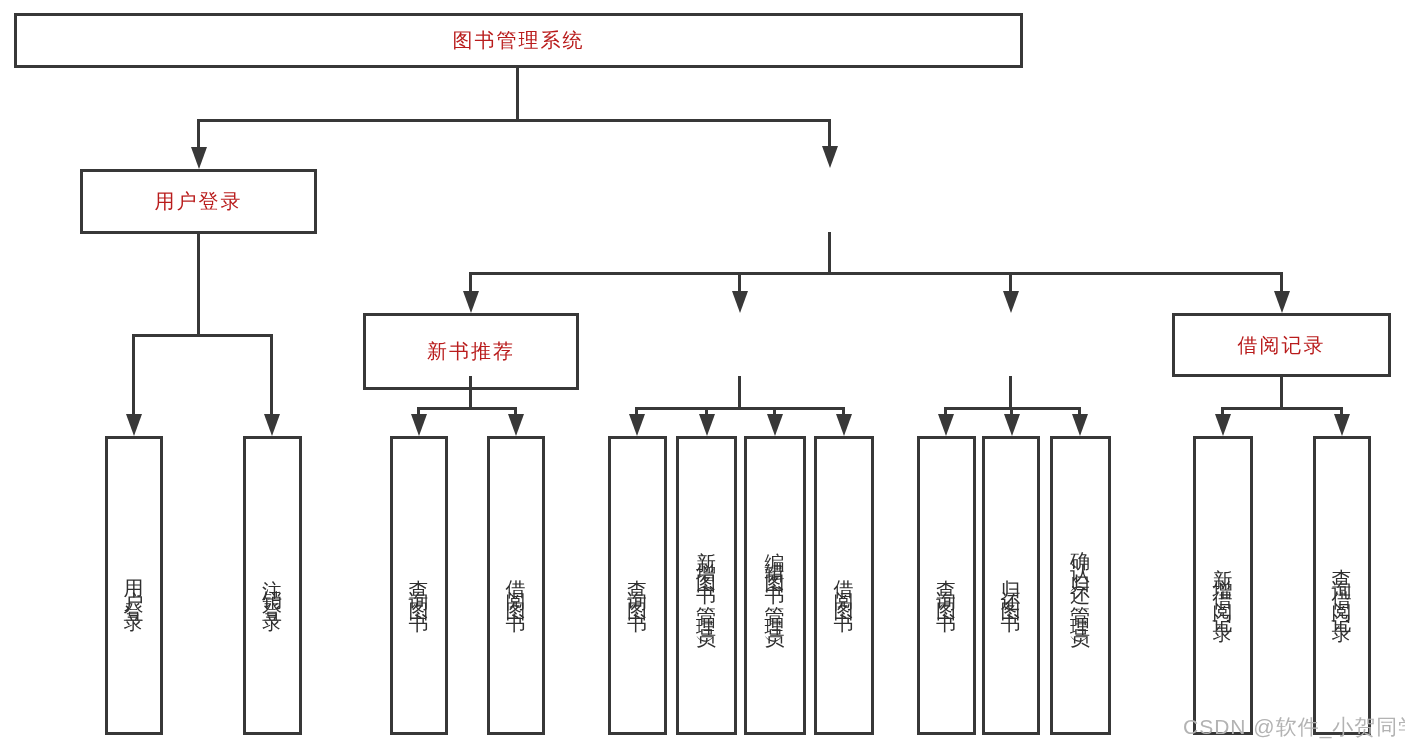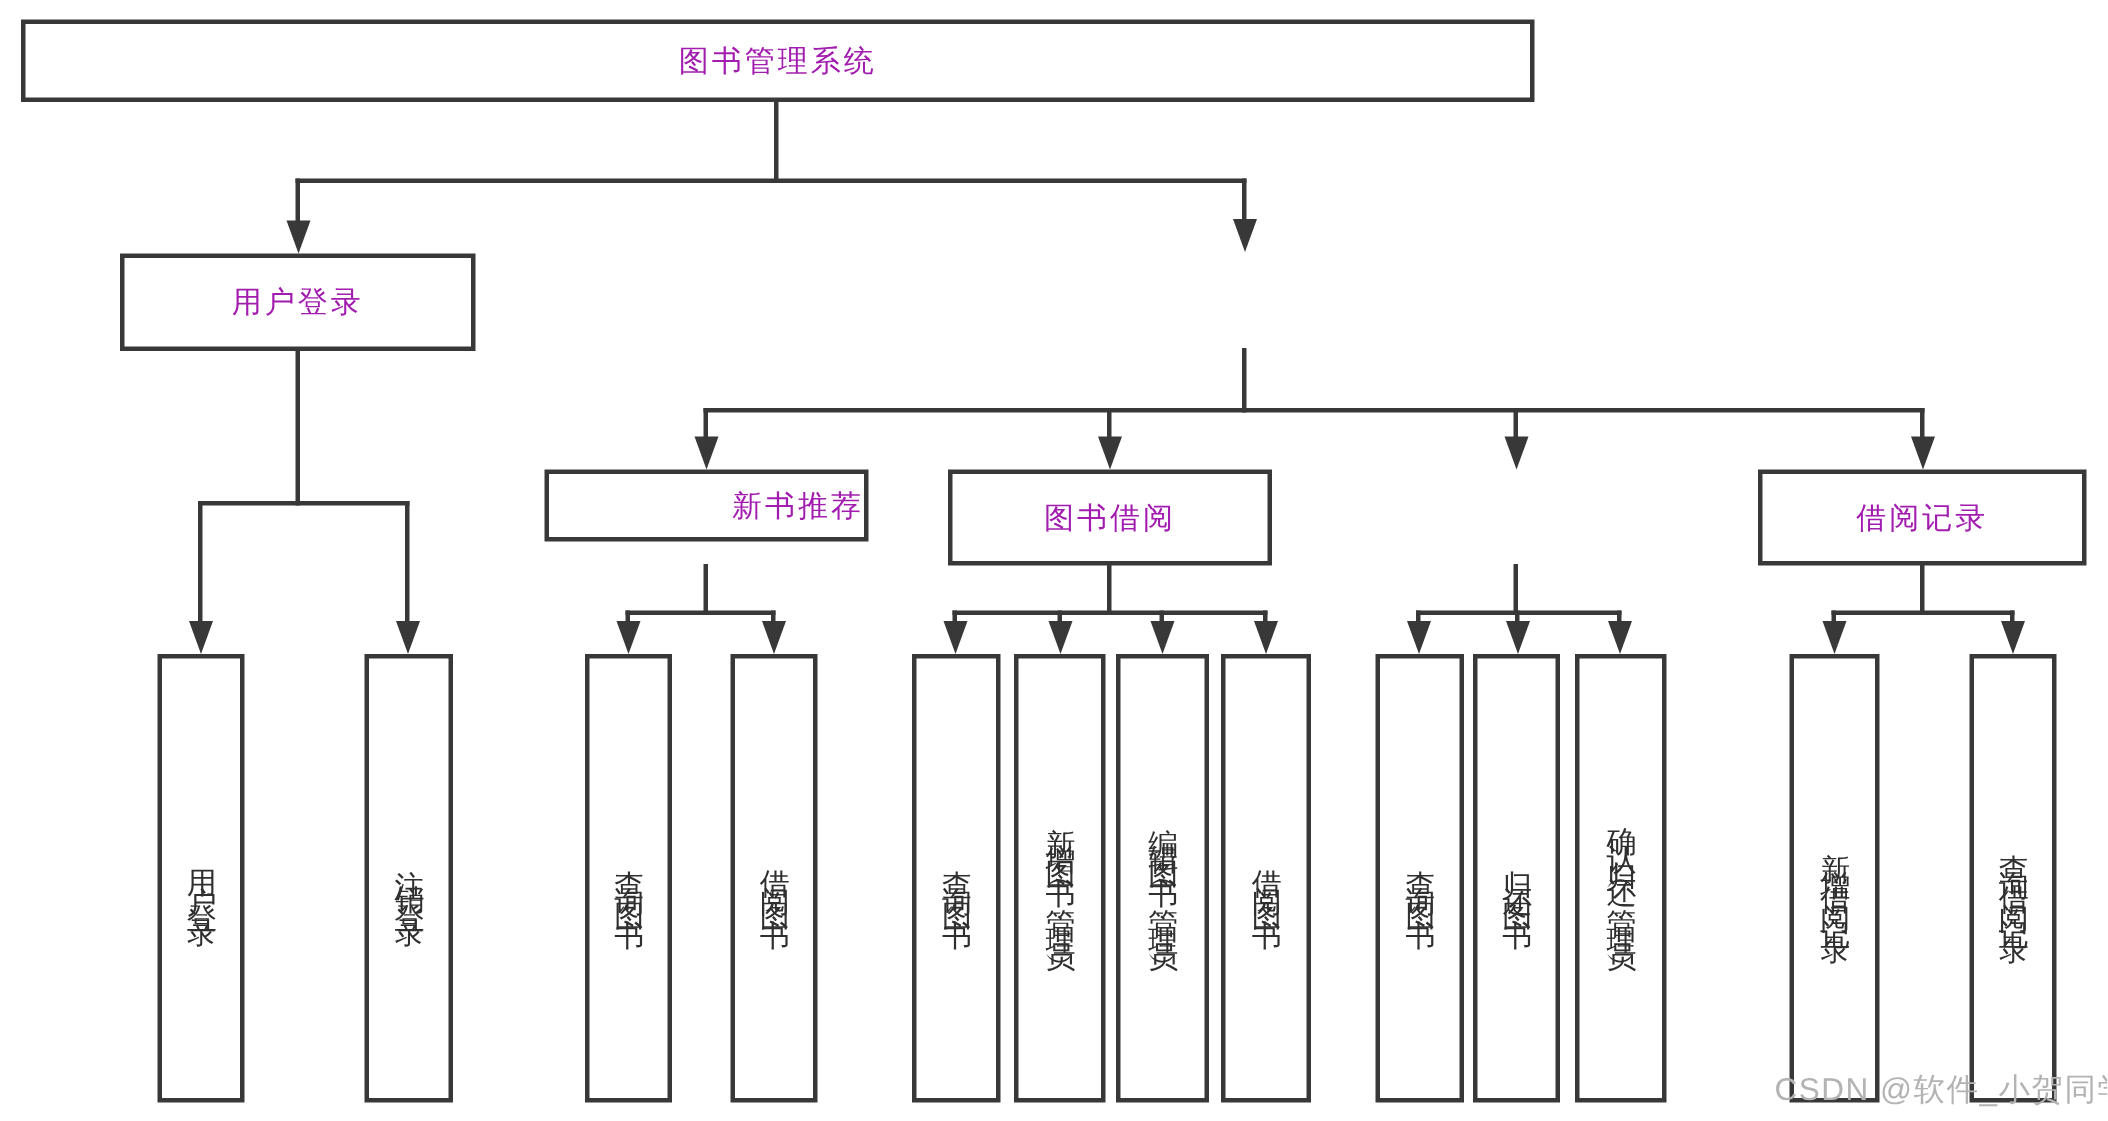--- a/index.html
+++ b/index.html
@@ -8,21 +8,21 @@
     background:#ffffff; overflow:hidden;
     font-family:"Liberation Sans", sans-serif;
     color:#2f2f2f;
   }
   .box {
     position:absolute; background:#ffffff;
     border:3px solid #383838; box-sizing:border-box;
     display:flex; align-items:center; justify-content:center;
   }
   .box.h span {
-    font-size:20px; letter-spacing:2px; color:#a21caf; white-space:nowrap;
+    font-size:20px; letter-spacing:2px; color:#b91c1c; white-space:nowrap;
   }
   .box.v span {
     writing-mode:vertical-rl; text-orientation:mixed;
     font-size:20px; letter-spacing:11px; line-height:1;
     color:#2f2f2f; max-height:100%;
   }
   .vline, .hline { position:absolute; background:#383838; }
   .arrow {
     position:absolute; width:0; height:0;
     border-left:8px solid transparent;
@@ -66,25 +66,22 @@
   <div class="hline" style="left:469px; top:272px; width:814px; height:3px;"></div>
   <div class="vline" style="left:469px; top:272px; width:3px; height:22px;"></div>
   <div class="arrow" style="left:463px; top:291px;"></div>
   <div class="vline" style="left:738px; top:272px; width:3px; height:22px;"></div>
   <div class="arrow" style="left:732px; top:291px;"></div>
   <div class="vline" style="left:1009px; top:272px; width:3px; height:22px;"></div>
   <div class="arrow" style="left:1003px; top:291px;"></div>
   <div class="vline" style="left:1280px; top:272px; width:3px; height:22px;"></div>
   <div class="arrow" style="left:1274px; top:291px;"></div>
 
-  <div class="box h" style="left:363px; top:313px; width:216px; height:48px;justify-content:flex-end;">
+  <div class="box h" style="left:363px; top:313px; width:216px; height:77px;">
     <span>新书推荐</span>
-  </div>
-  <div class="box h" style="left:632px; top:313px; width:216px; height:64px;">
-    <span>图书借阅</span>
   </div>
   <div class="box h" style="left:1172px; top:313px; width:219px; height:64px;">
     <span>借阅记录</span>
   </div>
 
   <div class="vline" style="left:469px; top:376px; width:3px; height:34px;"></div>
   <div class="hline" style="left:417px; top:407px; width:100px; height:3px;"></div>
   <div class="vline" style="left:417px; top:407px; width:3px; height:10px;"></div>
   <div class="arrow" style="left:411px; top:414px;"></div>
   <div class="vline" style="left:514px; top:407px; width:3px; height:10px;"></div>

